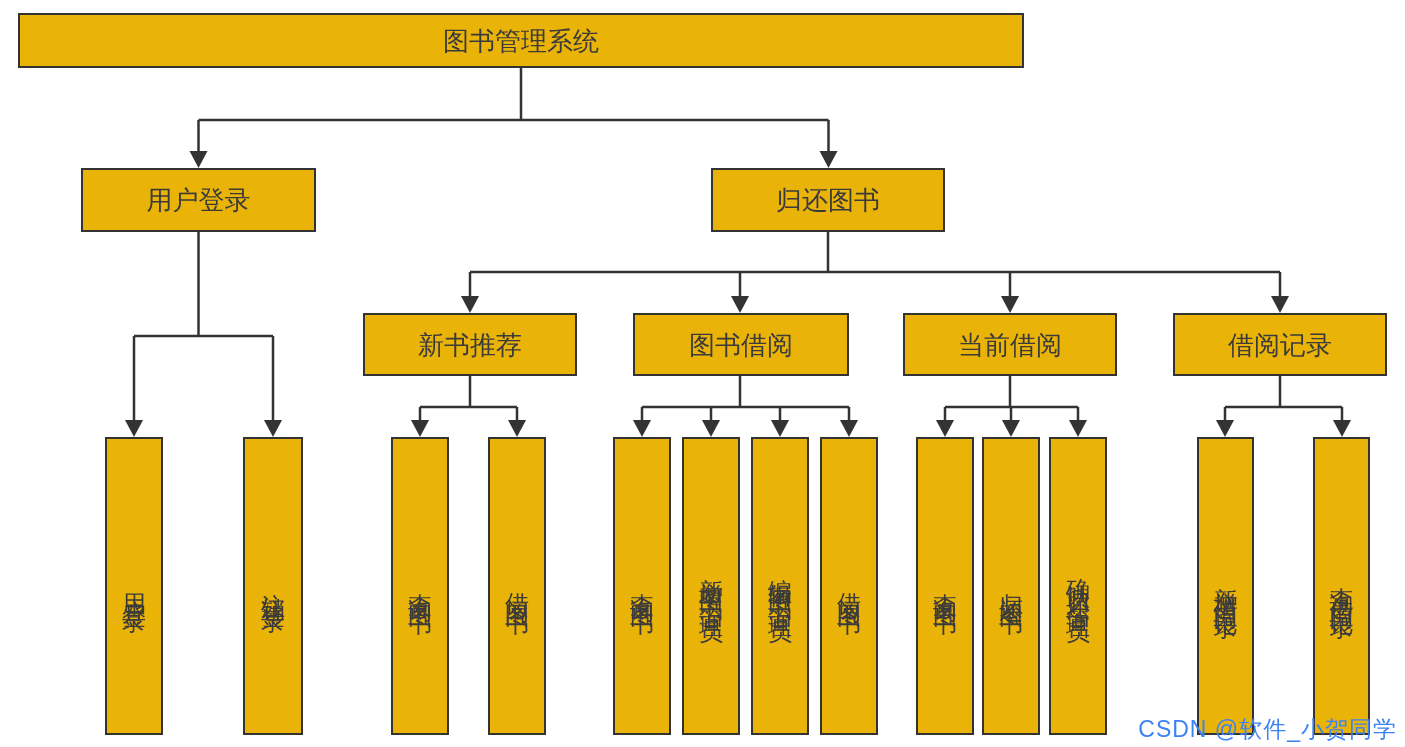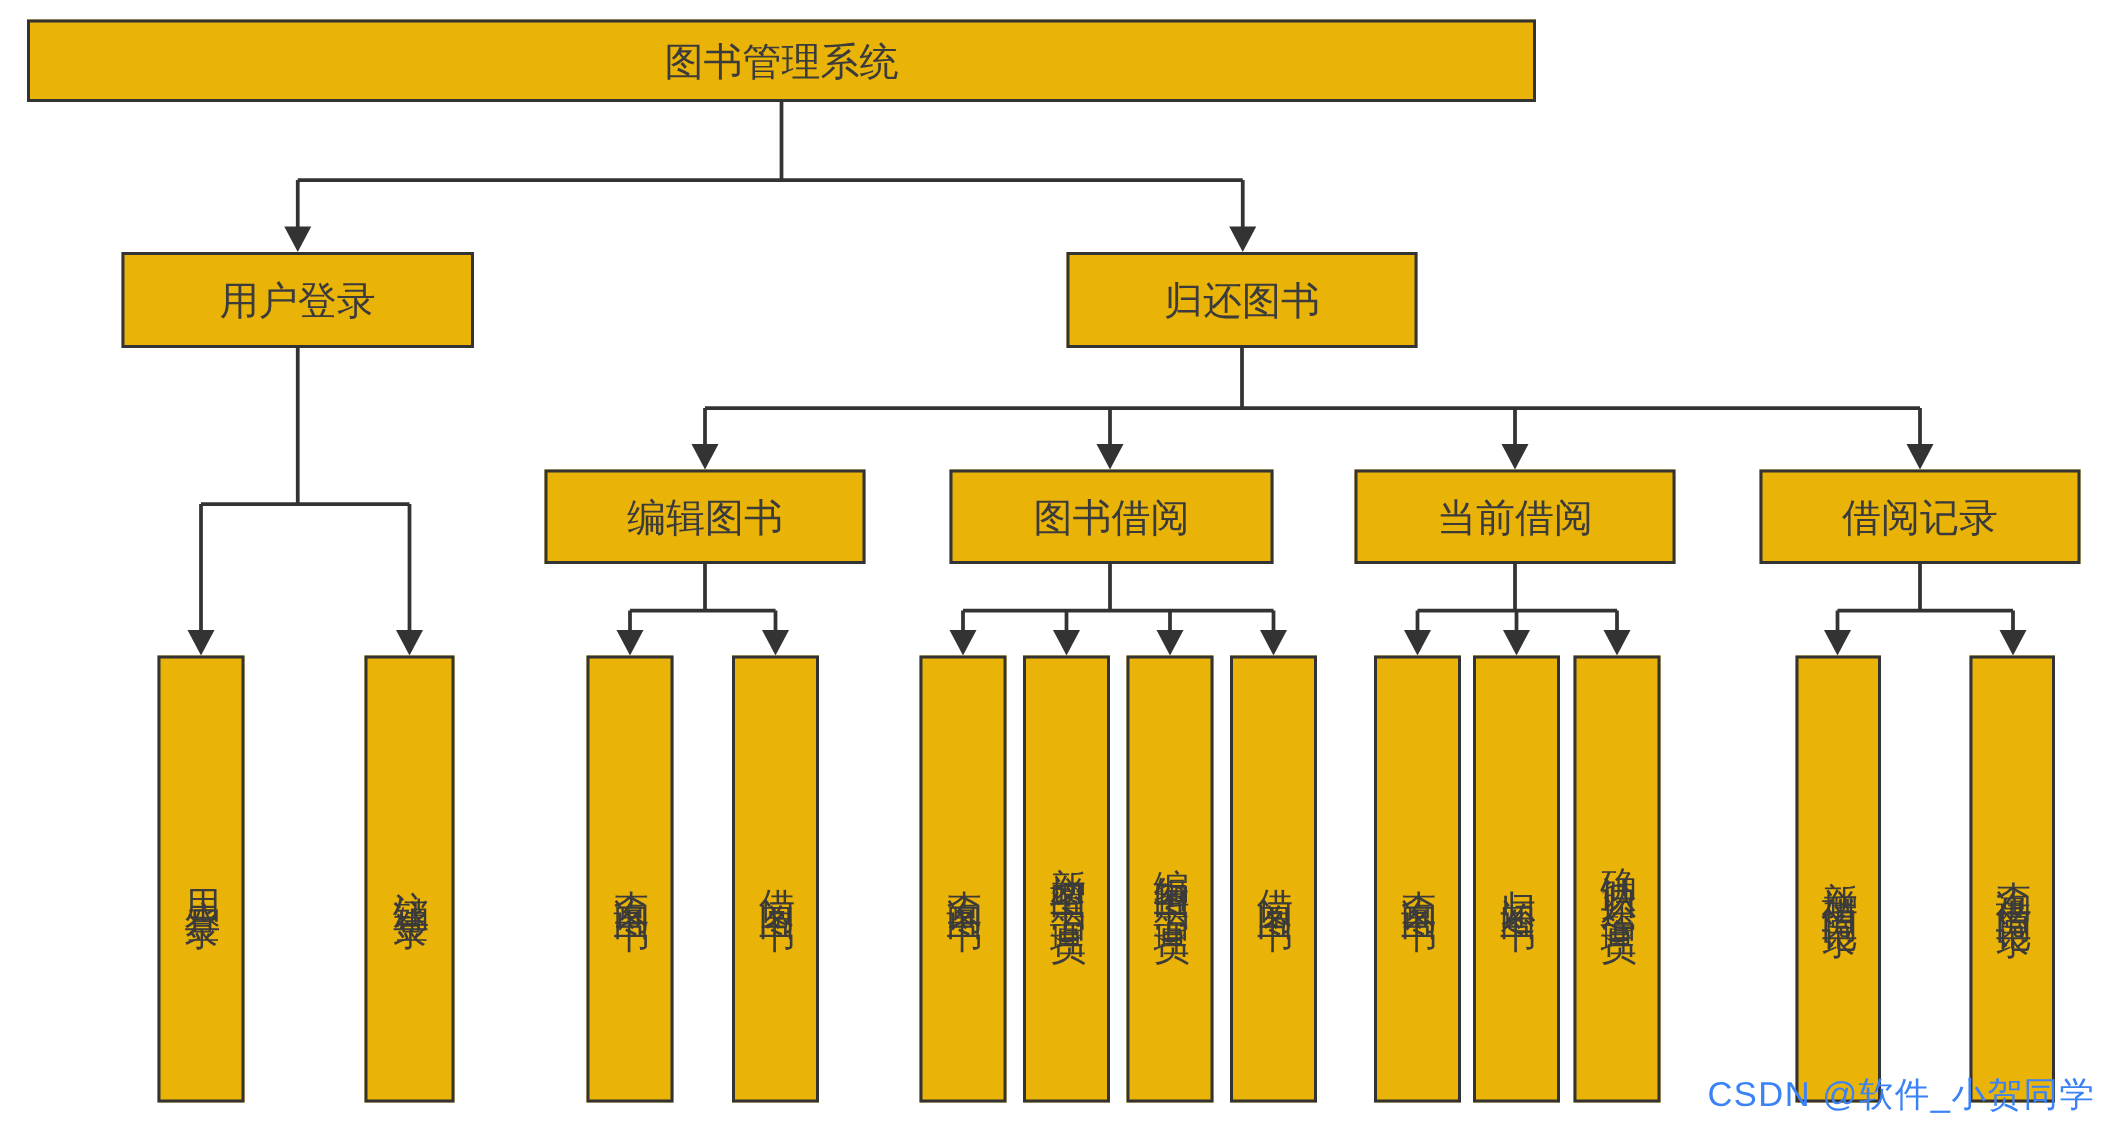--- a/index.html
+++ b/index.html
@@ -117,21 +117,21 @@
   </div>
 
   <div class="node leaf" style="left:105px;top:437px;width:58px;height:298px">
     <span>用户登录</span>
   </div>
   <div class="node leaf" style="left:243px;top:437px;width:60px;height:298px">
     <span>注销登录</span>
   </div>
 
   <div class="node" style="left:363px;top:313px;width:214px;height:63px">
-    <span>编辑图书</span>
+    <span>新书推荐</span>
   </div>
   <div class="node" style="left:633px;top:313px;width:216px;height:63px">
     <span>图书借阅</span>
   </div>
   <div class="node" style="left:1173px;top:313px;width:214px;height:63px">
     <span>借阅记录</span>
   </div>
   <div class="node" style="left:903px;top:313px;width:214px;height:63px">
     <span>当前借阅</span>
   </div>

